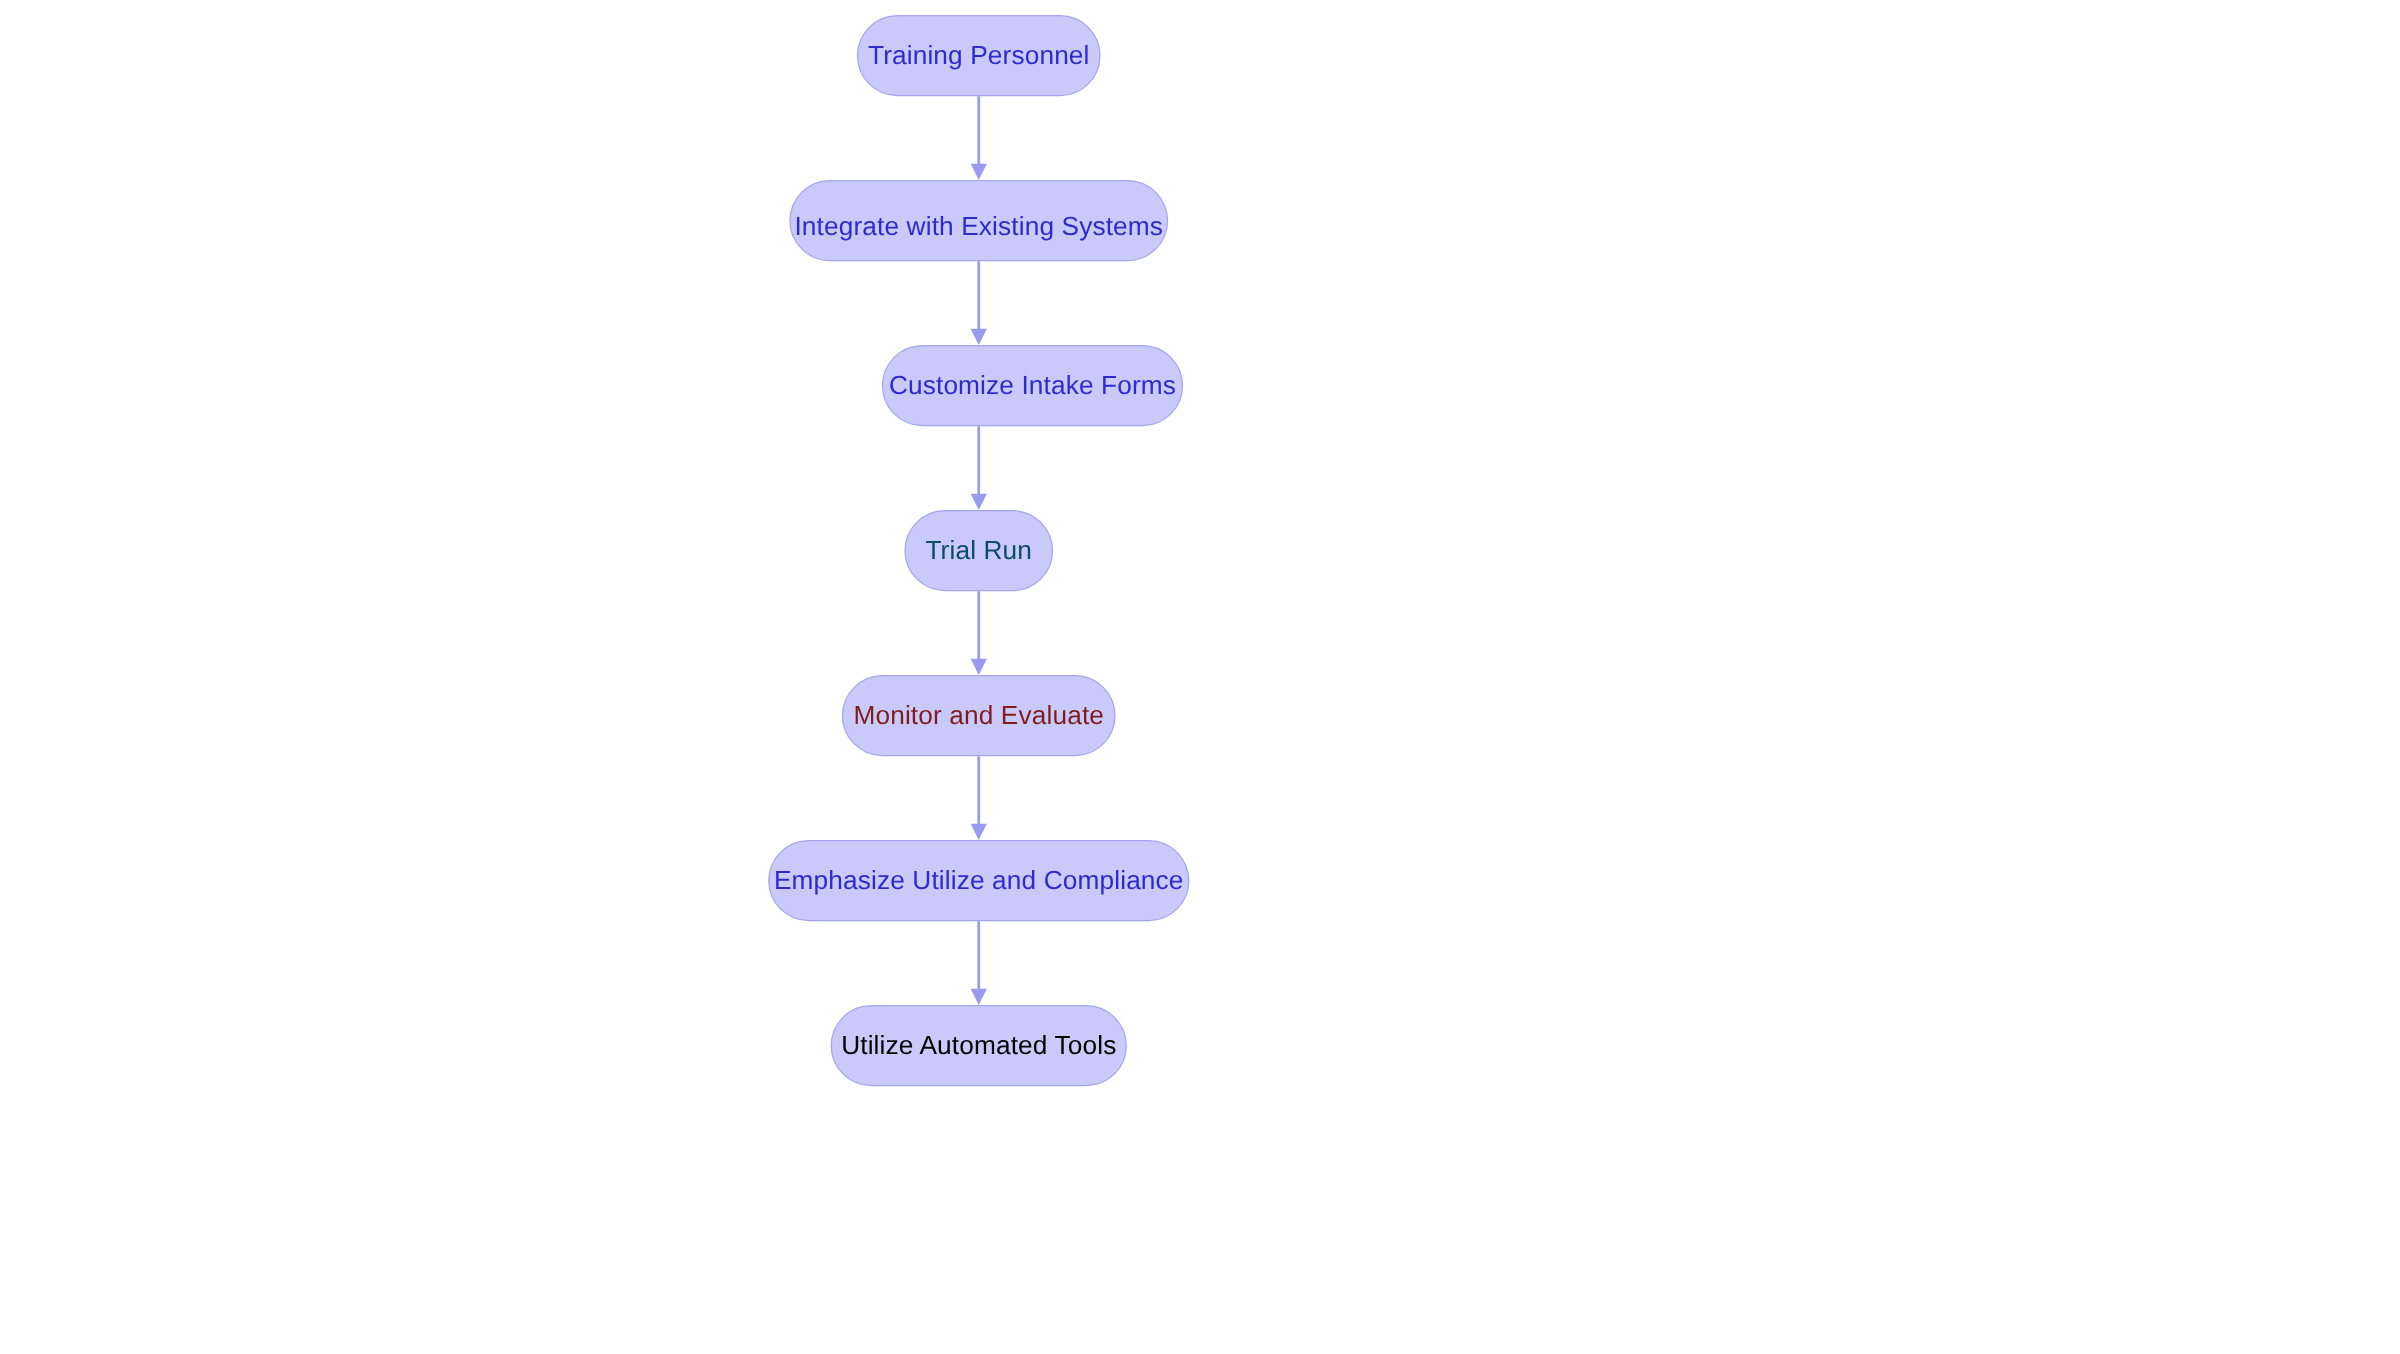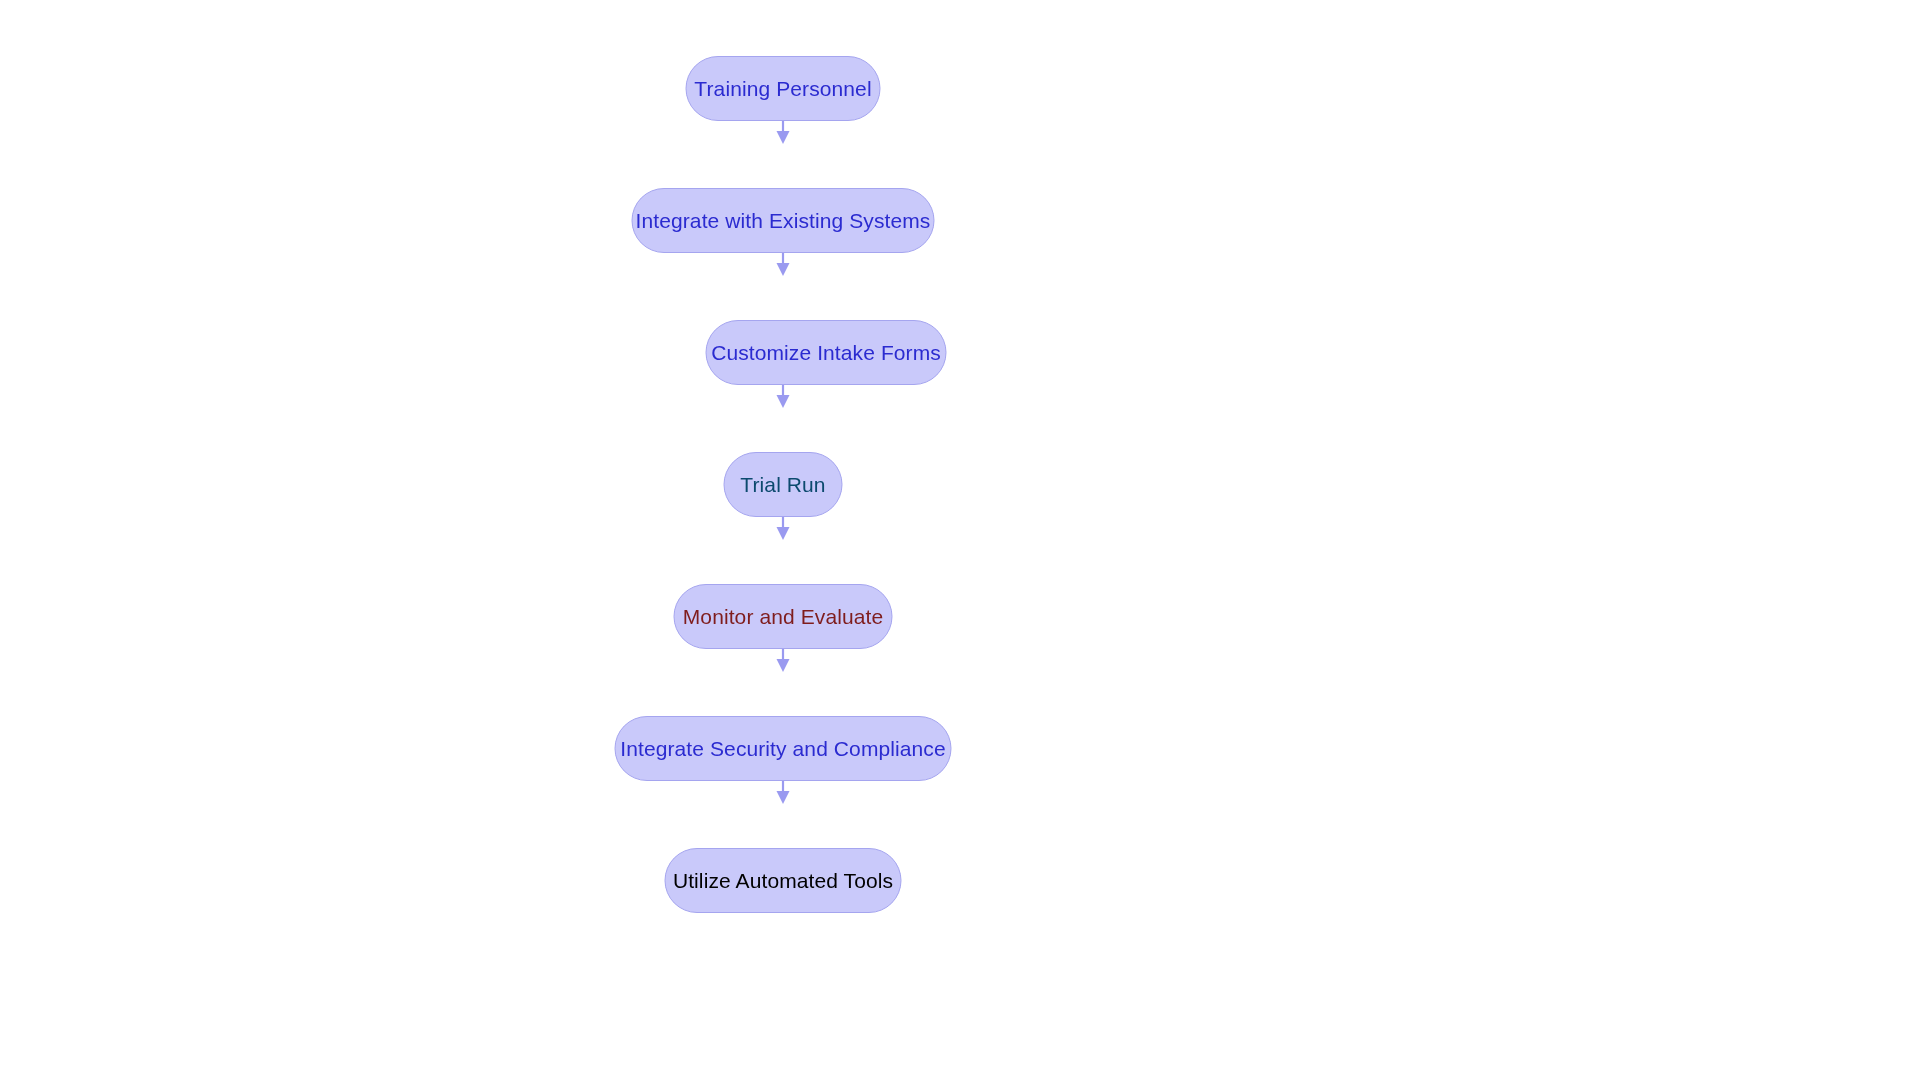--- a/index.html
+++ b/index.html
@@ -47,21 +47,20 @@
     height: 65px;
     transform: translateX(-50%);
     background: #c9c9fa;
     border: 1.4px solid #a5a5ef;
     border-radius: 33px;
     display: flex;
     align-items: center;
     justify-content: center;
     padding: 16px 22px;
     cursor: pointer;
-    margin-top: 44px;
   }
 
   .flow-node-label {
     color: #2b2bd0;
     font-size: 21px;
     font-weight: 400;
     line-height: 1;
     white-space: nowrap;
     letter-spacing: 0.1px;
     font-family: "Liberation Sans", "DejaVu Sans", sans-serif;
@@ -96,33 +95,33 @@
       <g>
         <line x1="783" y1="737" x2="783" y2="793" stroke="#9a9af0" stroke-width="2.2"></line>
         <polygon points="776.5,791 789.5,791 783,804" fill="#9a9af0"></polygon>
       </g>
     </svg>
 
   <div id="node-layer">
       <div class="flow-node" style="left: 783px; top: 12px; width: 195px; background: rgb(201, 201, 250); border-color: rgb(165, 165, 239);">
         <span class="flow-node-label" style="color: rgb(43, 43, 208);">Training Personnel</span>
       </div>
-      <div class="flow-node" style="left: 783px; top: 144px; width: 303px; background: rgb(201, 201, 250); border-color: rgb(165, 165, 239);">
+      <div class="flow-node" style="left: 783px; top: 144px; width: 303px; background: rgb(201, 201, 250); border-color: rgb(165, 165, 239); align-items: flex-end;">
         <span class="flow-node-label" style="color: rgb(43, 43, 208);">Integrate with Existing Systems</span>
       </div>
       <div class="flow-node" style="left: 826px; top: 276px; width: 241px; background: rgb(201, 201, 250); border-color: rgb(165, 165, 239);">
         <span class="flow-node-label" style="color: rgb(43, 43, 208);">Customize Intake Forms</span>
       </div>
       <div class="flow-node" style="left: 783px; top: 408px; width: 119px; background: rgb(201, 201, 250); border-color: rgb(165, 165, 239);">
         <span class="flow-node-label" style="color: #0c4a6e;">Trial Run</span>
       </div>
       <div class="flow-node" style="left: 783px; top: 540px; width: 219px; background: rgb(201, 201, 250); border-color: rgb(165, 165, 239);">
         <span class="flow-node-label" style="color: #7f1d1d;">Monitor and Evaluate</span>
       </div>
       <div class="flow-node" style="left: 783px; top: 672px; width: 337px; background: rgb(201, 201, 250); border-color: rgb(165, 165, 239);">
-        <span class="flow-node-label" style="color: rgb(43, 43, 208);">Integrate Security and Compliance</span>
+        <span class="flow-node-label" style="color: rgb(43, 43, 208);">Emphasize Utilize and Compliance</span>
       </div>
       <div class="flow-node" style="left: 783px; top: 804px; width: 237px; background: rgb(201, 201, 250); border-color: rgb(165, 165, 239);">
         <span class="flow-node-label" style="color: #000000; text-align: right;">Utilize Automated Tools</span>
       </div>
     </div>
 
 </div>
 
 </body></html>

